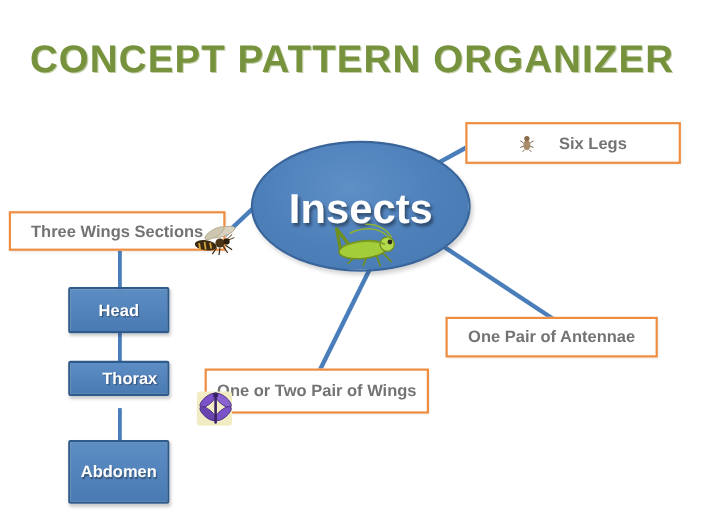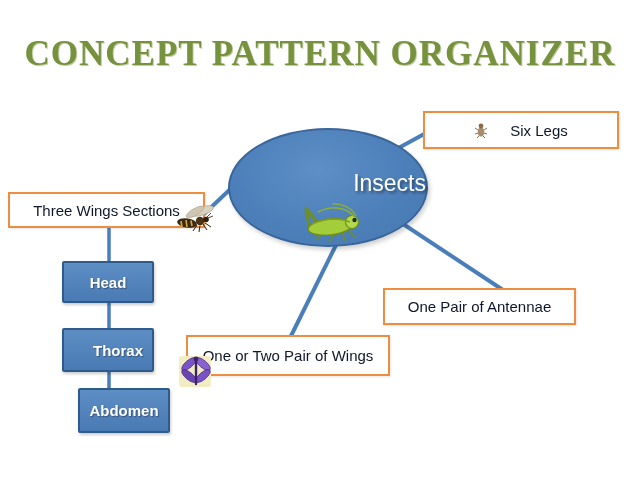--- a/index.html
+++ b/index.html
@@ -10,21 +10,21 @@
     background: #ffffff;
     overflow: hidden;
     font-family: "Liberation Sans", sans-serif;
   }
   .title {
     position: absolute;
     top: 34px;
     left: 0;
     width: 100%;
     text-align: center;
-    font-family: Liberation Serif, serif;
+    font-family: Liberation Sans, sans-serif;
     font-weight: 700;
     font-size: 35px;
     letter-spacing: 1px;
     color: #76923C;
     text-shadow: 1px 1px 0 rgba(118,146,60,0.45);
   }
   .connectors {
     position: absolute;
     top: 0; left: 0;
     width: 640px; height: 480px;
@@ -36,50 +36,50 @@
     border-radius: 50%;
     background: radial-gradient(ellipse at 45% 35%, #5e8fc5 0%, #4d7fba 55%, #4678ae 100%);
     border: 2px solid #3a659a;
     box-sizing: border-box;
     box-shadow: 2px 3px 4px rgba(0,0,0,0.18);
   }
   .center-label {
     position: absolute;
     top: 40px; left: 0;
     width: 100%;
-    text-align: right;
+    text-align: center;
     color: #ffffff;
-    font-weight: 400;
-    font-size: 23px;
+    font-weight: 700;
+    font-size: 38px;
     text-shadow: 2px 2px 3px rgba(0,0,0,0.45);
   }
   .grasshopper {
     position: absolute;
     left: 66px; top: 70px;
     width: 70px; height: 44px;
   }
   .attr-box {
     position: absolute;
     background: #ffffff;
     border: 2px solid #EE8C3F;
     box-sizing: border-box;
     display: flex;
     align-items: center;
     justify-content: center;
     box-shadow: 1px 1px 2px rgba(0,0,0,0.10);
   }
   .attr-label {
-    color: #0f172a;
-    font-weight: 400;
+    color: #737373;
+    font-weight: 700;
     font-size: 15px;
     white-space: nowrap;
   }
   .box-six-legs   { left: 423px; top: 111px; width: 196px; height: 38px; }
   .box-three-body { left: 8px;   top: 192px; width: 197px; height: 36px; }
-  .box-antennae   { left: 383px; top: 288px; width: 193px; height: 37px; }
+  .box-antennae   { left: 405px; top: 288px; width: 193px; height: 37px; }
   .box-wings      { left: 186px; top: 335px; width: 204px; height: 41px; }
   .fly-icon { width: 14px; height: 17px; margin-right: 22px; }
   .wasp-icon {
     position: absolute;
     right: -16px; bottom: -8px;
     width: 44px; height: 32px;
   }
   .dragonfly-icon {
     position: absolute;
     left: -10px; bottom: -14px;
@@ -98,22 +98,22 @@
     justify-content: center;
     box-shadow: 1px 2px 3px rgba(0,0,0,0.20);
   }
   .section-label {
     color: #ffffff;
     font-weight: 700;
     font-size: 15px;
     text-shadow: 1px 1px 1px rgba(0,0,0,0.35);
   }
   .box-head    { top: 261px; height: 42px; }
-  .box-thorax  { top: 328px; height: 44px; padding-left: 20px; }
-  .box-abdomen { top: 388px; height: 45px; margin-left: 16px; }
+  .box-thorax  { top: 328px; height: 32px; padding-left: 20px; }
+  .box-abdomen { top: 400px; height: 58px; }
 </style>
 </head>
 <body>
 
 <div class="canvas">
 
   <div class="title">CONCEPT PATTERN ORGANIZER</div>
 
   <svg class="connectors" viewBox="0 0 640 480">
     <line x1="393" y1="151" x2="426" y2="133" stroke="#4A7EBB" stroke-width="4"></line>

